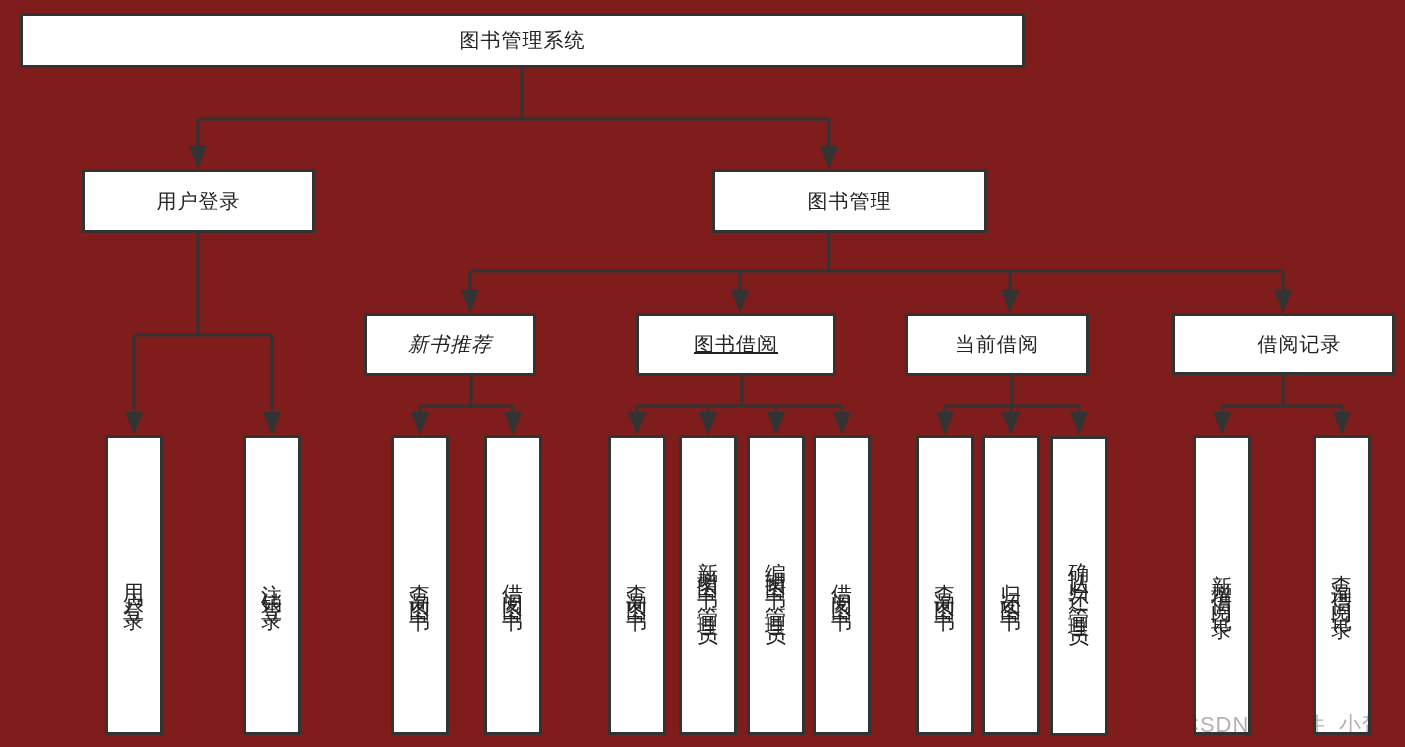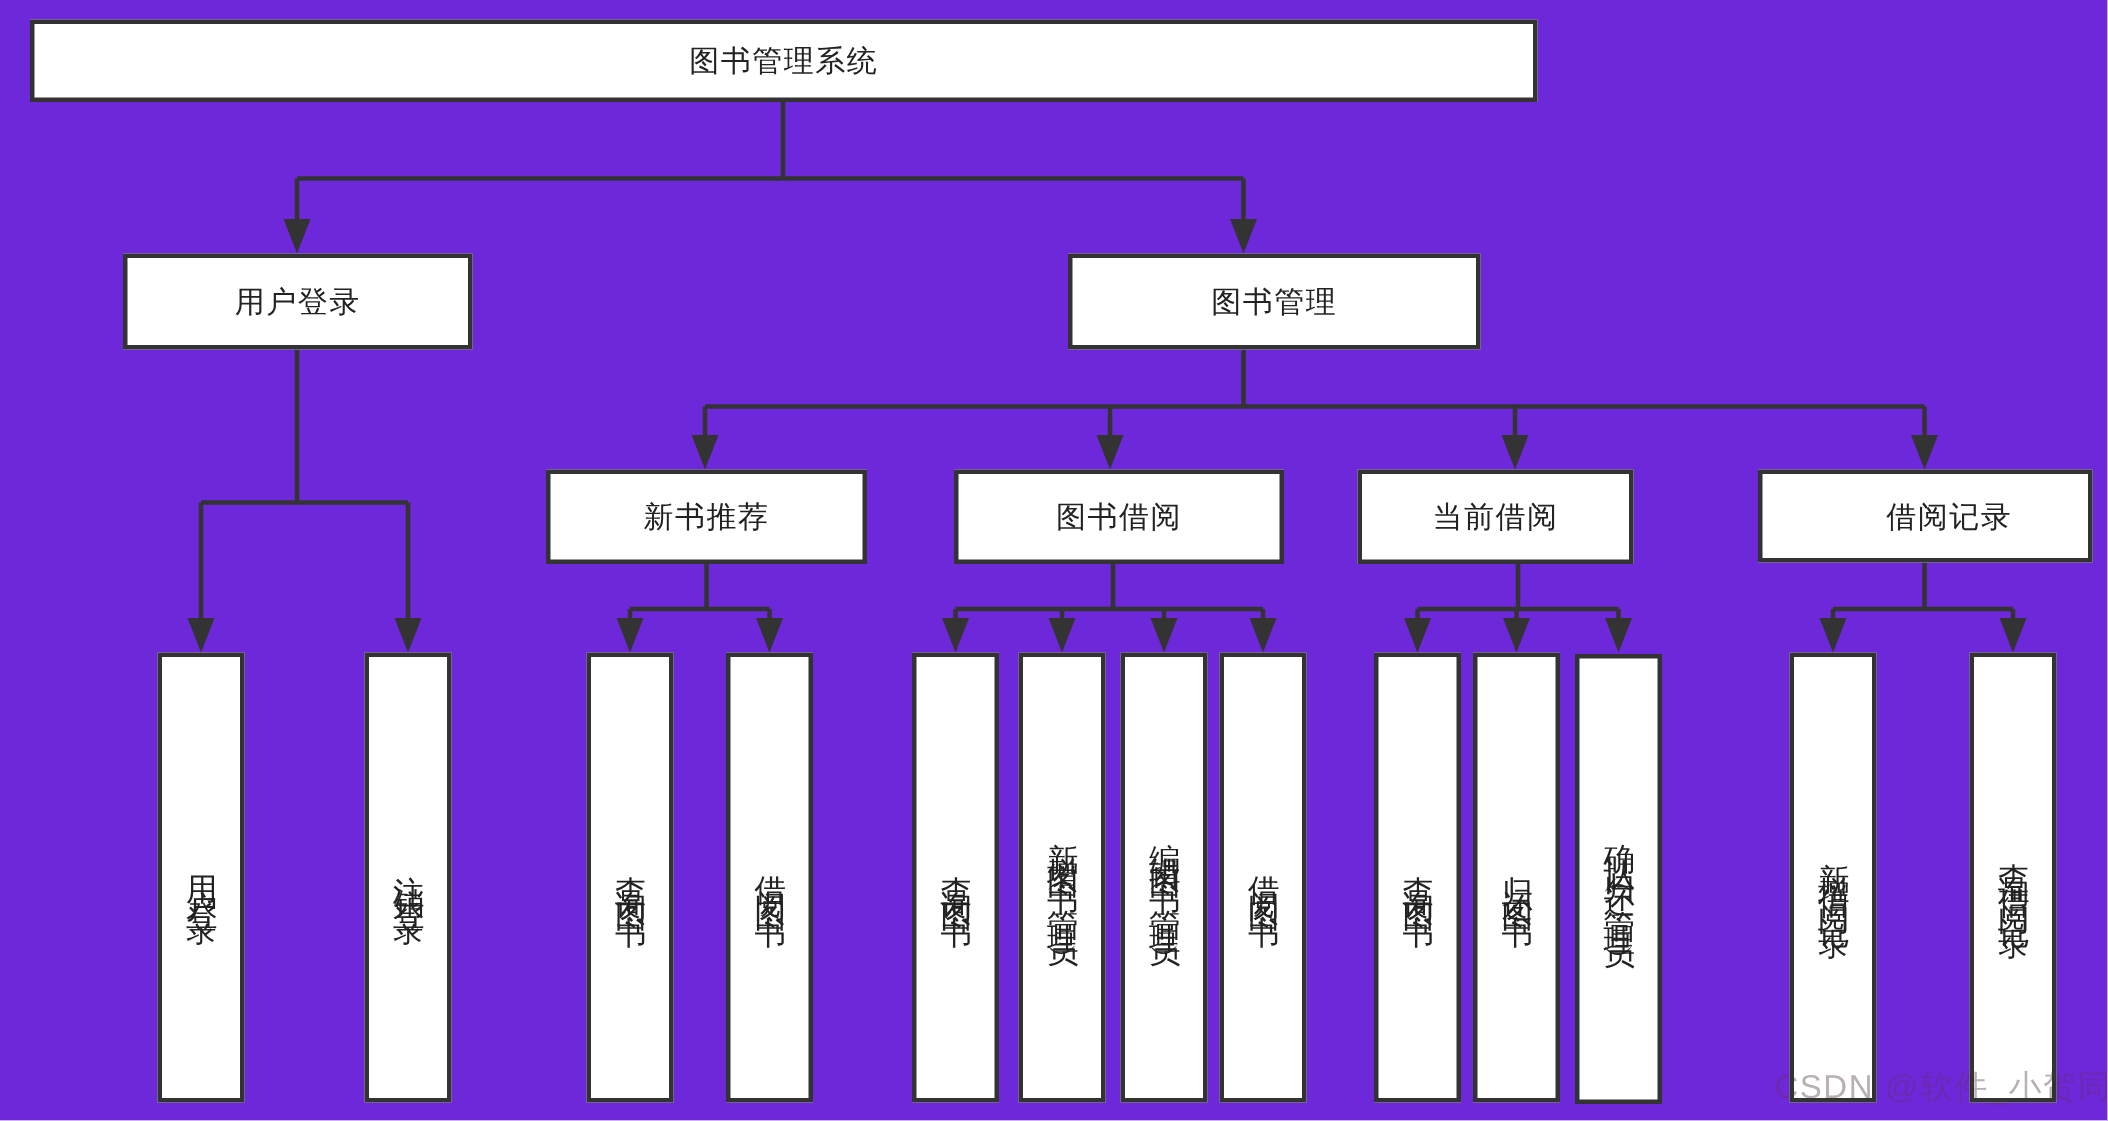--- a/index.html
+++ b/index.html
@@ -1,20 +1,20 @@
 <!DOCTYPE html>
 <html><head>
 <meta charset="utf-8">
 <style>
   html, body { margin: 0; padding: 0; background: #ffffff; }
   #canvas {
     position: relative;
     width: 1405px;
     height: 747px;
-    background: #6d28d9;
+    background: #7f1d1d;
     overflow: hidden;
     font-family: "Liberation Sans", "DejaVu Sans", sans-serif;
   }
   #connectors {
     position: absolute;
     left: 0; top: 0;
     z-index: 1;
   }
   .node {
     position: absolute;
@@ -123,24 +123,24 @@
     <span>图书管理系统</span>
   </div>
 
   <div class="node hbox" style="left:82px; top:169px; width:233px; height:64px;">
     <span>用户登录</span>
   </div>
   <div class="node hbox" style="left:712px; top:169px; width:275px; height:64px;">
     <span>图书管理</span>
   </div>
 
-  <div class="node hbox" style="left:364px; top:313px; width:214px; height:63px;">
+  <div class="node hbox" style="left:364px; top:313px; width:172px; height:63px;font-style:italic;">
     <span>新书推荐</span>
   </div>
-  <div class="node hbox" style="left:636px; top:313px; width:220px; height:63px;">
+  <div class="node hbox" style="left:636px; top:313px; width:200px; height:63px;text-decoration:underline;">
     <span>图书借阅</span>
   </div>
   <div class="node hbox" style="left:905px; top:313px; width:184px; height:63px;">
     <span>当前借阅</span>
   </div>
   <div class="node hbox" style="left:1172px; top:313px; width:223px; height:62px;padding-left:32px;">
     <span>借阅记录</span>
   </div>
 
   <div class="node vbox" style="left:105px; top:435px; width:58px; height:300px;">

